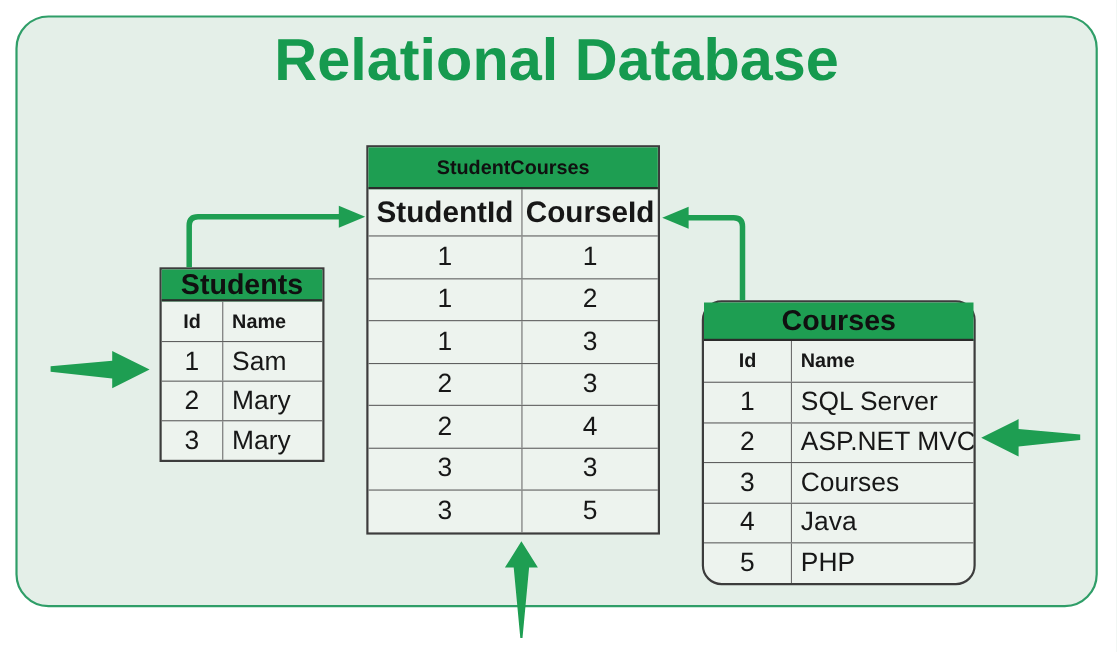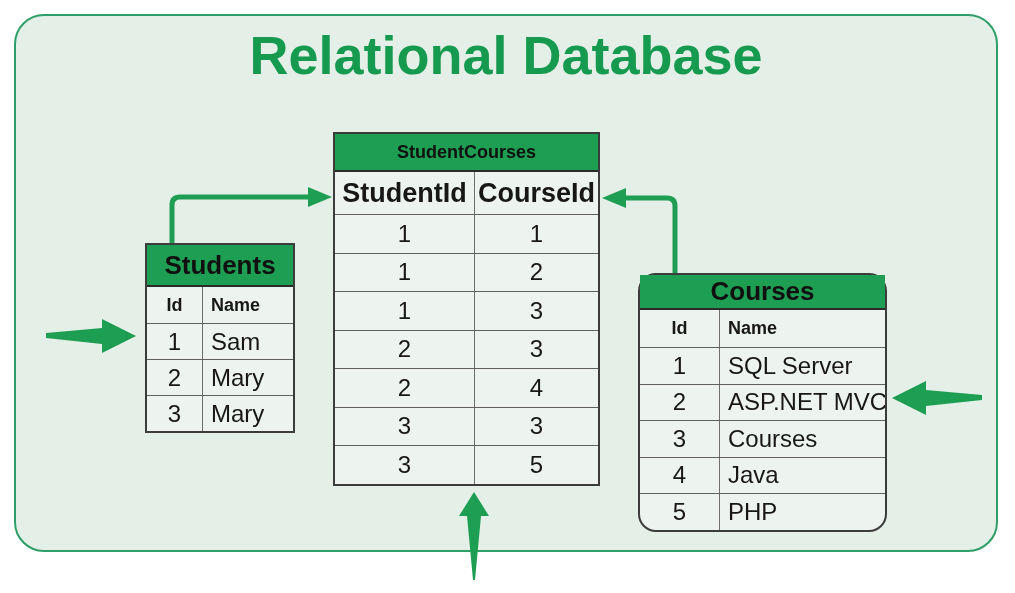--- a/index.html
+++ b/index.html
@@ -43,21 +43,21 @@
   .cell {
     display:flex; align-items:center; justify-content:center;
     box-sizing:border-box; font-size:24px; overflow:hidden; white-space:nowrap;
   }
   .thead .cell { font-weight:bold; font-size:18px; }
   .col1 { border-right:1.5px solid #6e6e6e; flex:0 0 auto; }
   .col2 { flex:1; }
   .left-align { justify-content:flex-start; padding-left:8px; }
 
   .t-students { left:145px; top:243px; width:150px; }
-  .t-students .tbar  { height:42px; font-size:26px;text-align:center; }
+  .t-students .tbar  { height:29px; font-size:26px;text-align:center; }
   .t-students .trow  { height:36px; }
   .t-students .thead { height:36px; }
   .t-students .col1  { width:56px; }
 
   .t-sc { left:333px; top:132px; width:267px; }
   .t-sc .tbar  { height:38px; font-size:18px; }
   .t-sc .trow  { height:38.5px; }
   .t-sc .thead { height:42px; }
   .t-sc .thead .cell { font-size:27px; }
   .t-sc .col1  { width:140px; }

